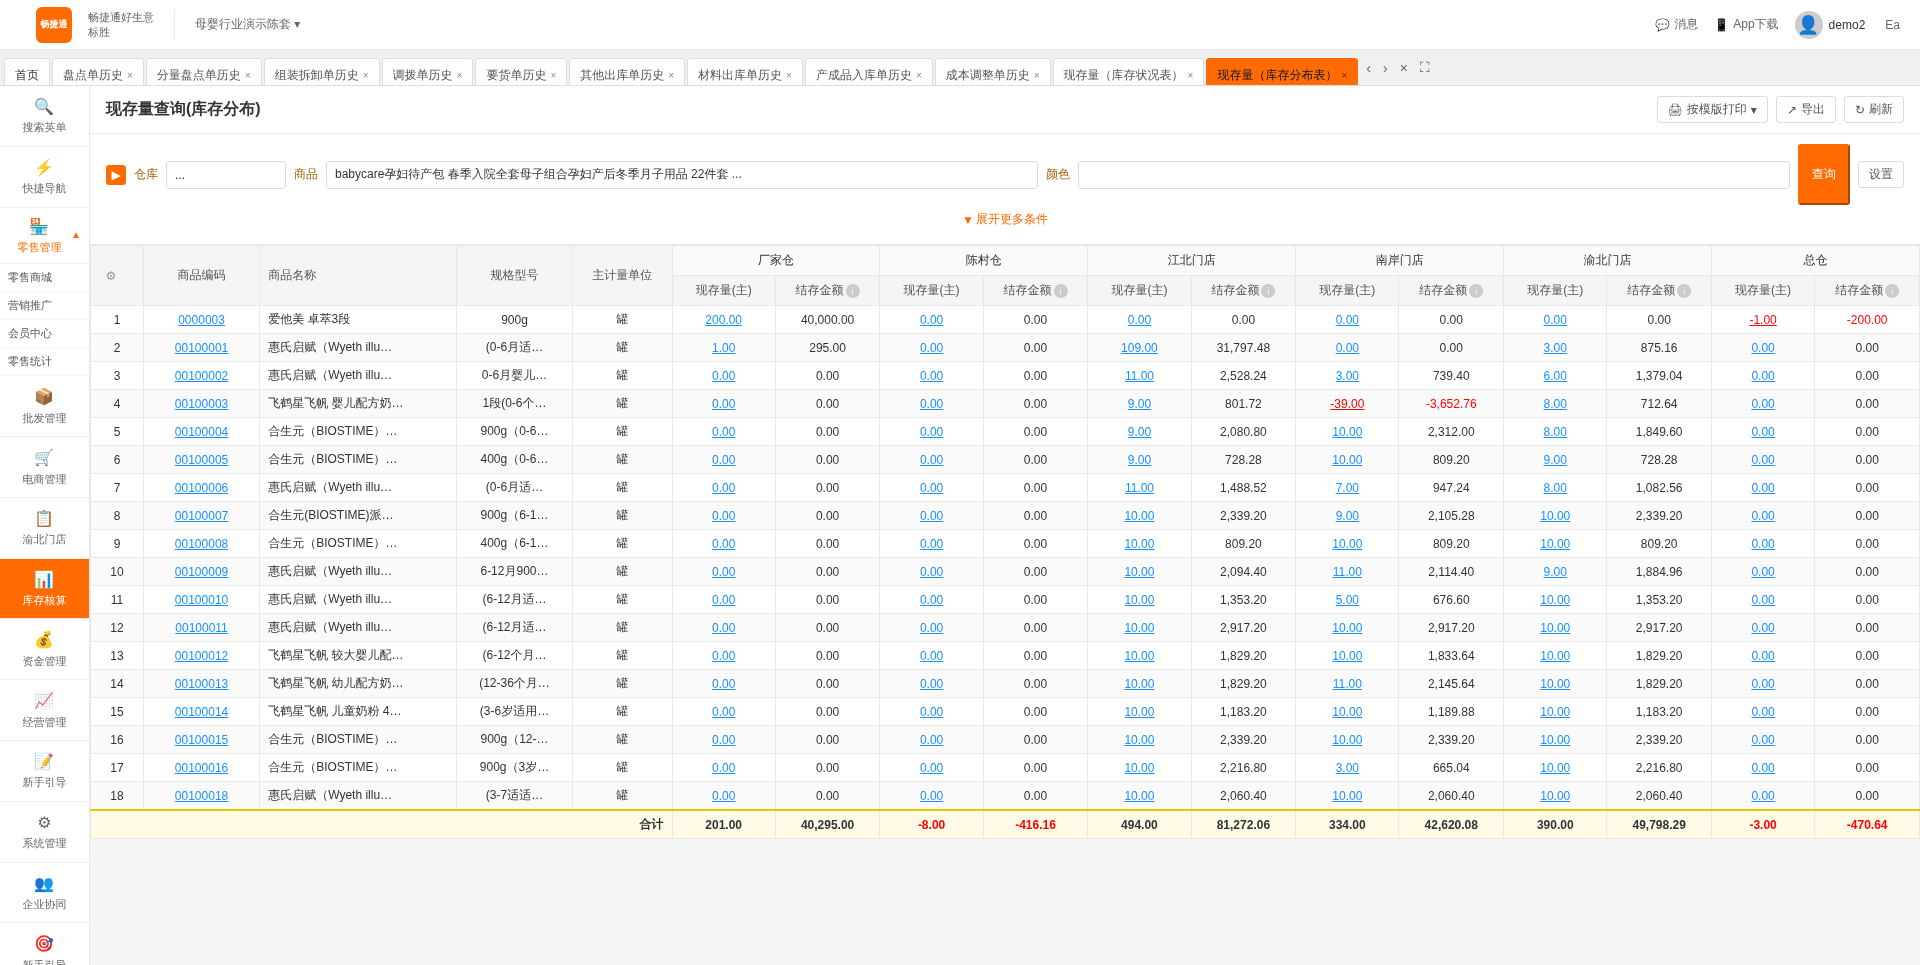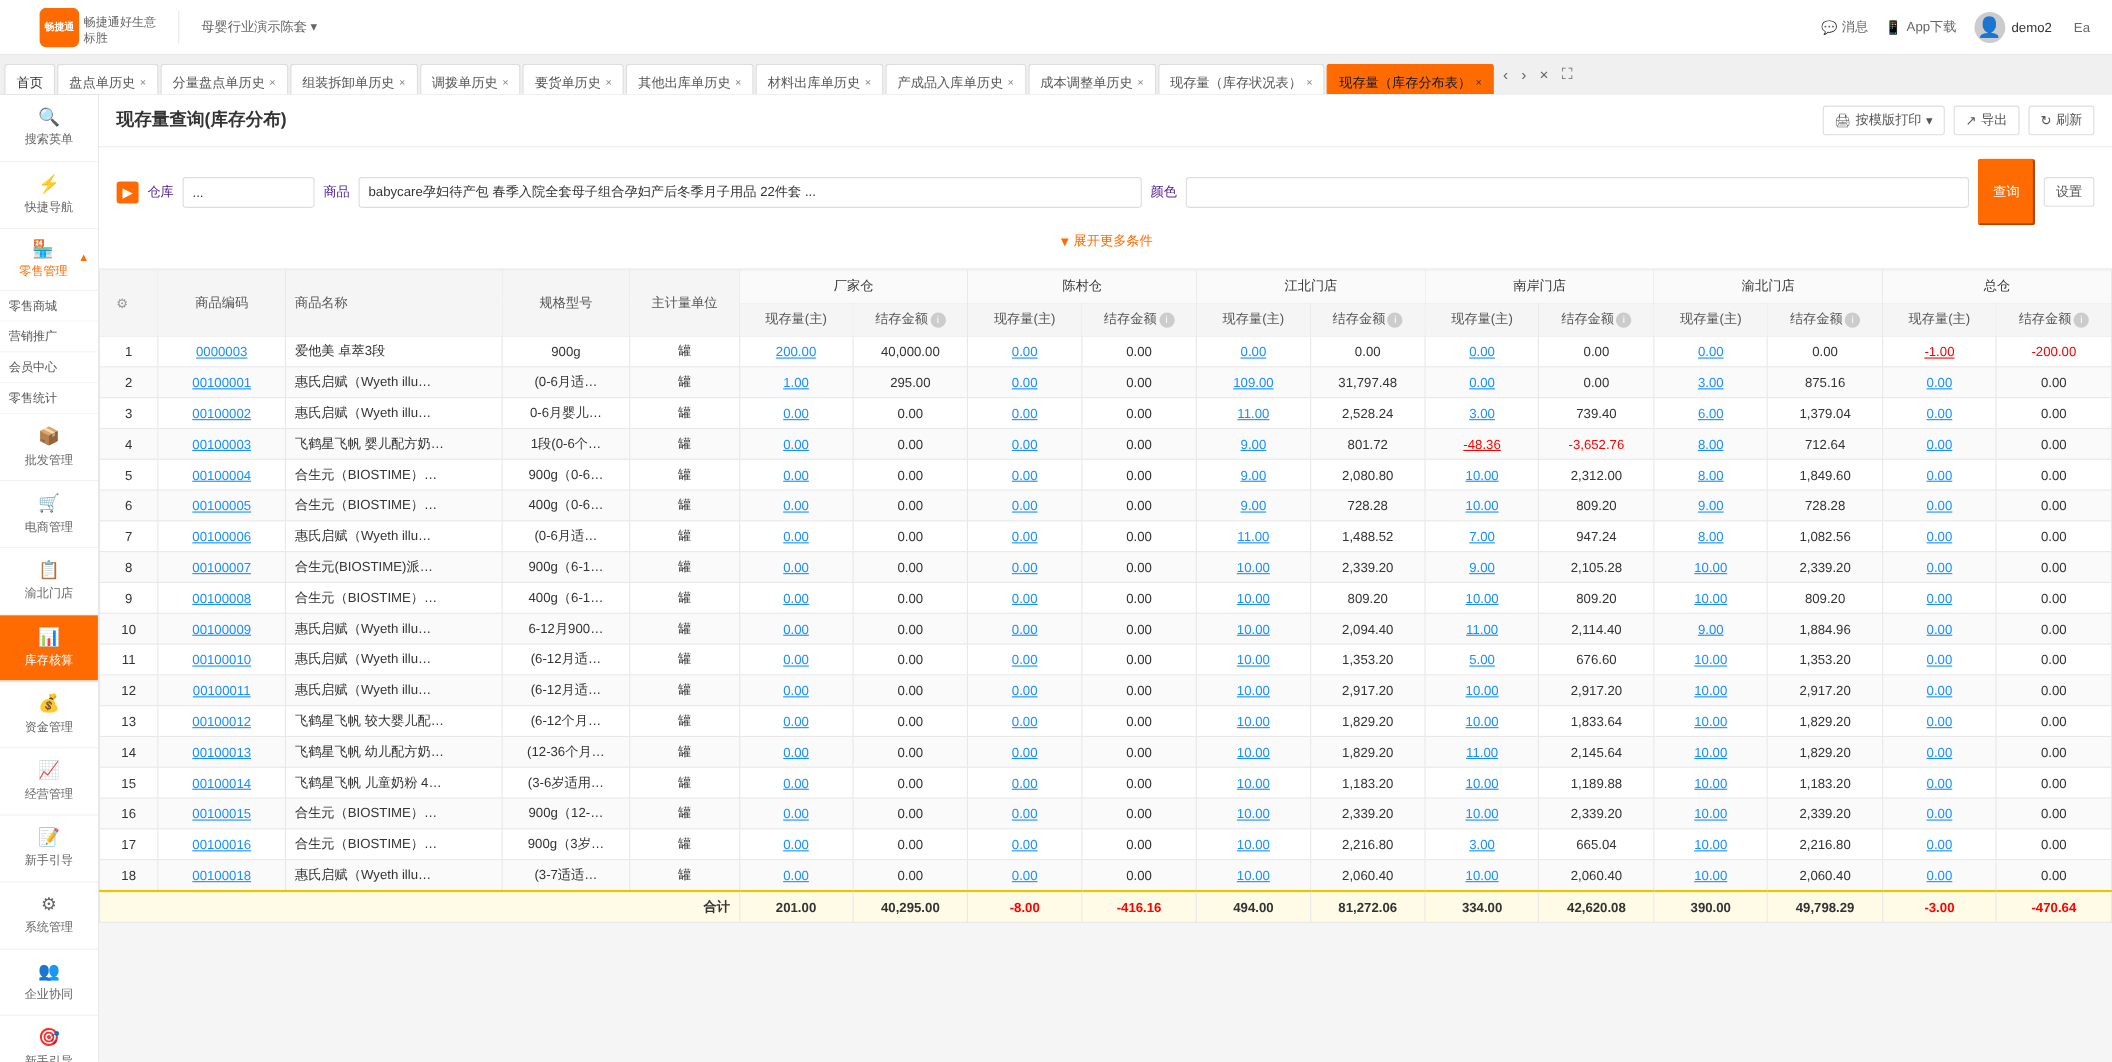--- a/index.html
+++ b/index.html
@@ -1,20 +1,20 @@
 <!DOCTYPE html>
 <html><head>
   <meta charset="utf-8">
   <style>
     * { box-sizing: border-box; margin: 0; padding: 0; }
     body { font-family: 'Microsoft YaHei', Arial, sans-serif; font-size: 12px; background: #f5f5f5; color: #333; overflow: hidden; }
 
     
     .top-bar { height: 50px; background: #fff; display: flex; align-items: center; padding: 0 16px; border-bottom: 1px solid #e8e8e8; gap: 12px; }
-    .logo-area { display: flex; align-items: flex-end; gap: 4px; min-width: 80px; padding-left: 20px; }
+    .logo-area { display: flex; align-items: center; gap: 16px; min-width: 80px; padding-left: 20px; }
     .logo-icon { width: 36px; height: 36px; background: #ff6b00; border-radius: 6px; display: flex; align-items: center; justify-content: center; color: #fff; font-size: 10px; font-weight: bold; }
     .logo-text { font-size: 11px; color: #666; line-height: 1.3; }
     .top-right { margin-left: auto; display: flex; align-items: center; gap: 16px; }
     .top-icon-btn { display: flex; align-items: center; gap: 4px; color: #666; cursor: pointer; font-size: 12px; }
     .avatar { width: 28px; height: 28px; border-radius: 50%; background: #ccc; overflow: hidden; display: flex; align-items: center; justify-content: center; }
 
     
     .tab-bar { height: 36px; background: #f0f0f0; display: flex; align-items: center; padding: 0 4px; border-bottom: 1px solid #ddd; overflow-x: auto; white-space: nowrap; }
     .tab-bar::-webkit-scrollbar { height: 0; }
     .tab-item { display: inline-flex; align-items: center; padding: 16px 10px; height: 28px; background: #fff; border: 1px solid #ddd; border-radius: 3px 3px 0 0; margin-right: 2px; cursor: pointer; font-size: 12px; color: #555; gap: 4px; flex-shrink: 0; margin-top: 15px; }
@@ -41,21 +41,21 @@
     
     .page-header { background: #fff; padding: 10px 16px; display: flex; align-items: center; justify-content: space-between; border-bottom: 1px solid #e8e8e8; }
     .page-title { font-size: 16px; font-weight: bold; color: #333; }
     .header-actions { display: flex; gap: 8px; align-items: center; }
     .btn-action { padding: 4px 10px; border: 1px solid #ddd; border-radius: 3px; background: #fff; cursor: pointer; font-size: 12px; color: #555; display: flex; align-items: center; gap: 4px; }
     .btn-orange { background: #ff6b00; color: #fff; border-color: #ff6b00; padding: 20px 12px; border-radius: 3px; cursor: pointer; font-size: 12px; }
 
     
     .filter-area { background: #fff; padding: 10px 16px; border-bottom: 1px solid #e8e8e8; }
     .filter-row { display: flex; align-items: center; gap: 8px; margin-bottom: 6px; }
-    .filter-label { font-size: 12px; color: #4c1d95; white-space: nowrap; }
+    .filter-label { font-size: 12px; color: #a16207; white-space: nowrap; }
     .filter-input { border: 1px solid #ddd; border-radius: 3px; padding: 4px 8px; font-size: 12px; color: #333; background: #fff; height: 28px; }
     .filter-input-wide { flex: 1; min-width: 300px; }
     .toggle-more { color: #ff6b00; font-size: 12px; cursor: pointer; display: flex; align-items: center; gap: 2px; }
     .expand-btn { width: 20px; height: 20px; background: #ff6b00; color: #fff; border-radius: 3px; display: flex; align-items: center; justify-content: center; cursor: pointer; font-size: 12px; flex-shrink: 0; }
 
     
     .table-wrap { flex: 1; overflow: auto; padding: 0; }
     .data-table { width: 100%; border-collapse: collapse; font-size: 12px; background: #fff; }
     .data-table th { background: #f5f5f5; border: 1px solid #e8e8e8; padding: 6px 8px; text-align: center; color: #555; font-weight: normal; white-space: nowrap; position: sticky; top: 0; z-index: 10; }
     .data-table th.group-header { background: #fafafa; font-size: 12px; color: #333; }
@@ -331,21 +331,21 @@
     <td class="link">00100003</td>
     <td class="col-name">飞鹤星飞帆 婴儿配方奶…</td>
     <td>1段(0-6个…</td>
     <td>罐</td>
     <td class="link">0.00</td>
     <td>0.00</td>
     <td class="link">0.00</td>
     <td class="">0.00</td>
     <td class="link">9.00</td>
     <td>801.72</td>
-    <td class="neg-link">-48.36</td>
+    <td class="neg-link">-39.00</td>
     <td class="neg">-3,652.76</td>
     <td class="link">8.00</td>
     <td>712.64</td>
     <td class="link">0.00</td>
     <td class="">0.00</td>
   </tr>
             <tr>
     <td>5</td>
     <td class="link">00100004</td>
     <td class="col-name">合生元（BIOSTIME）…</td>

